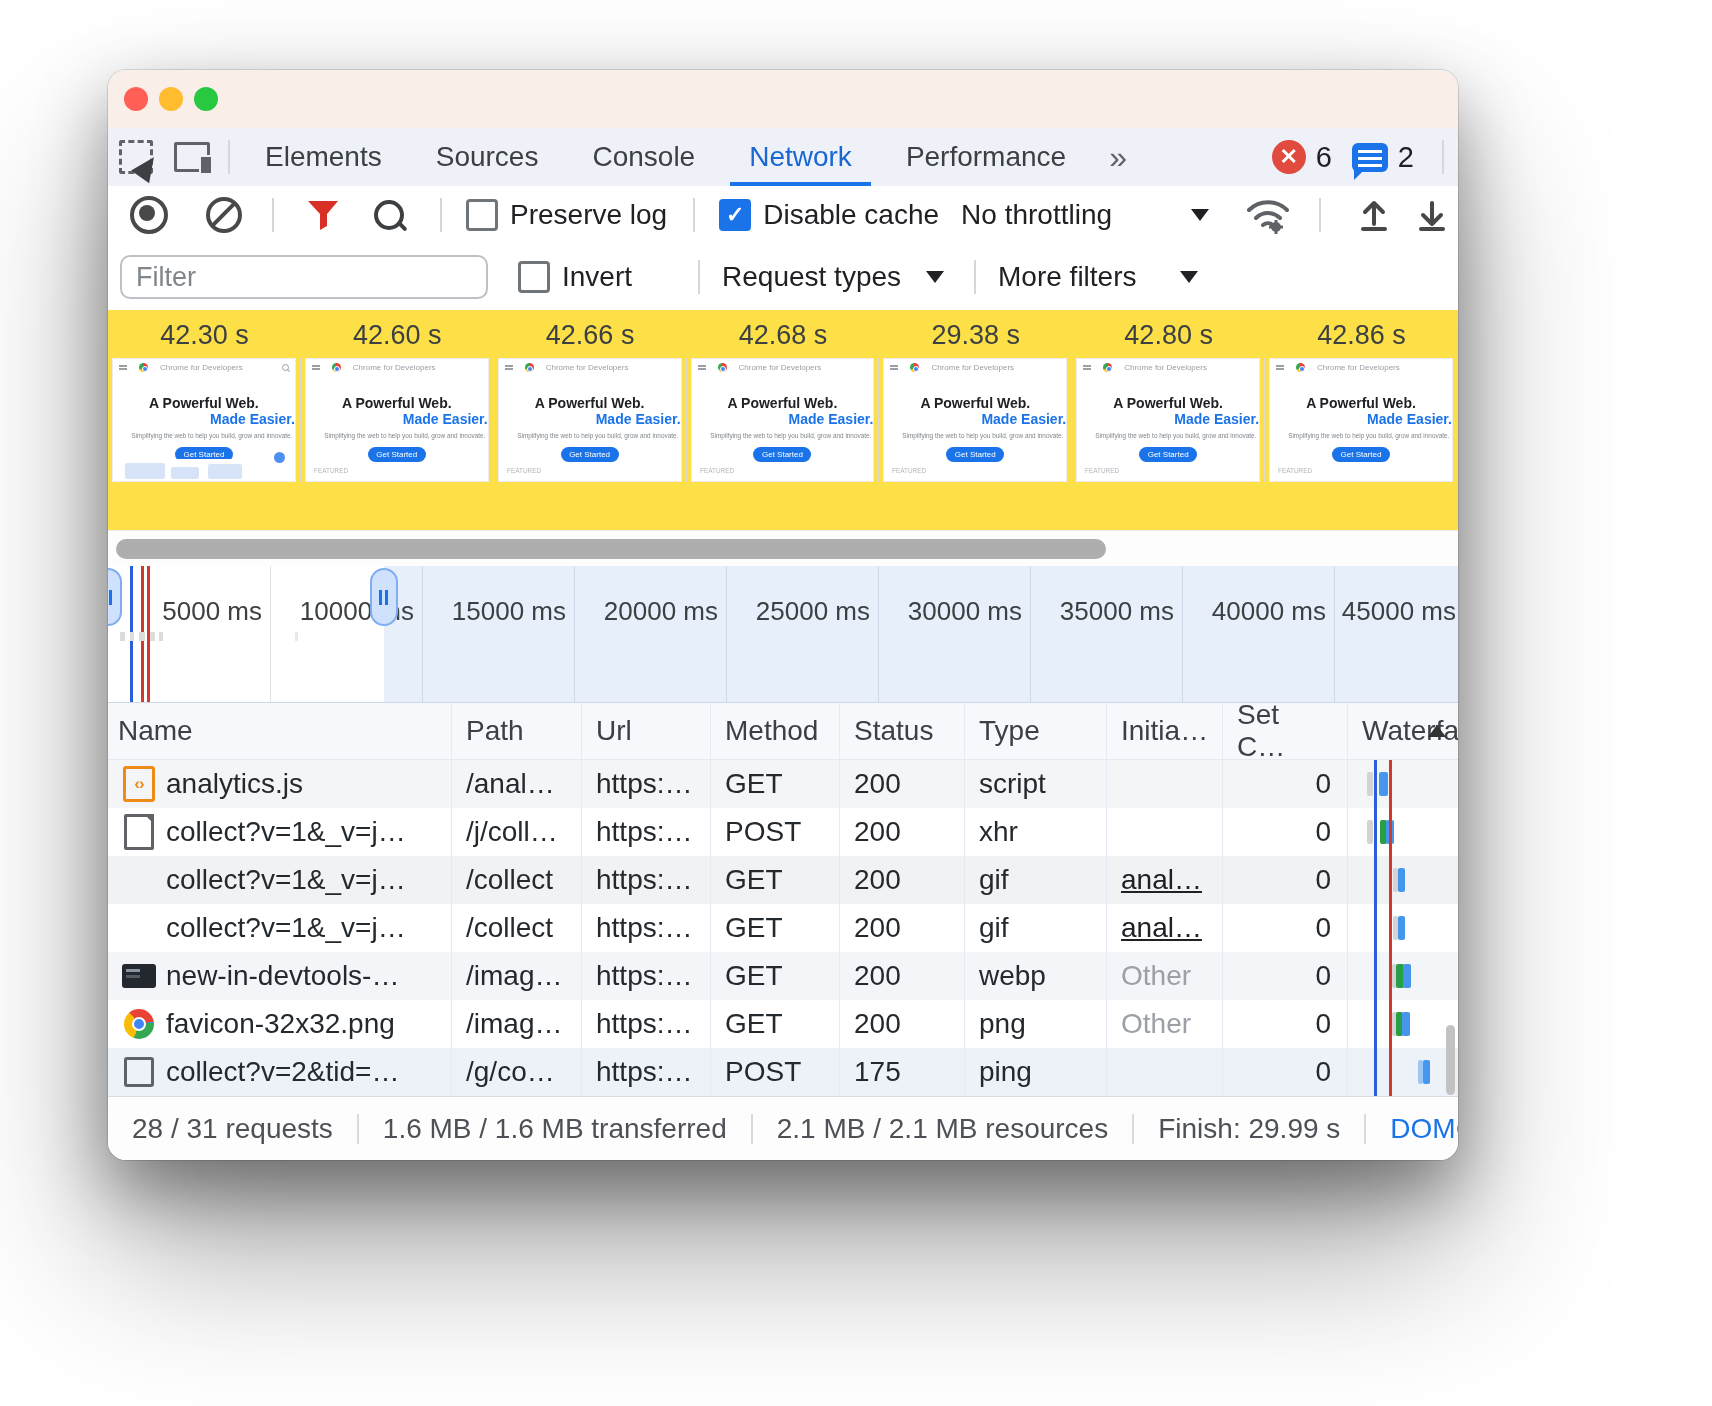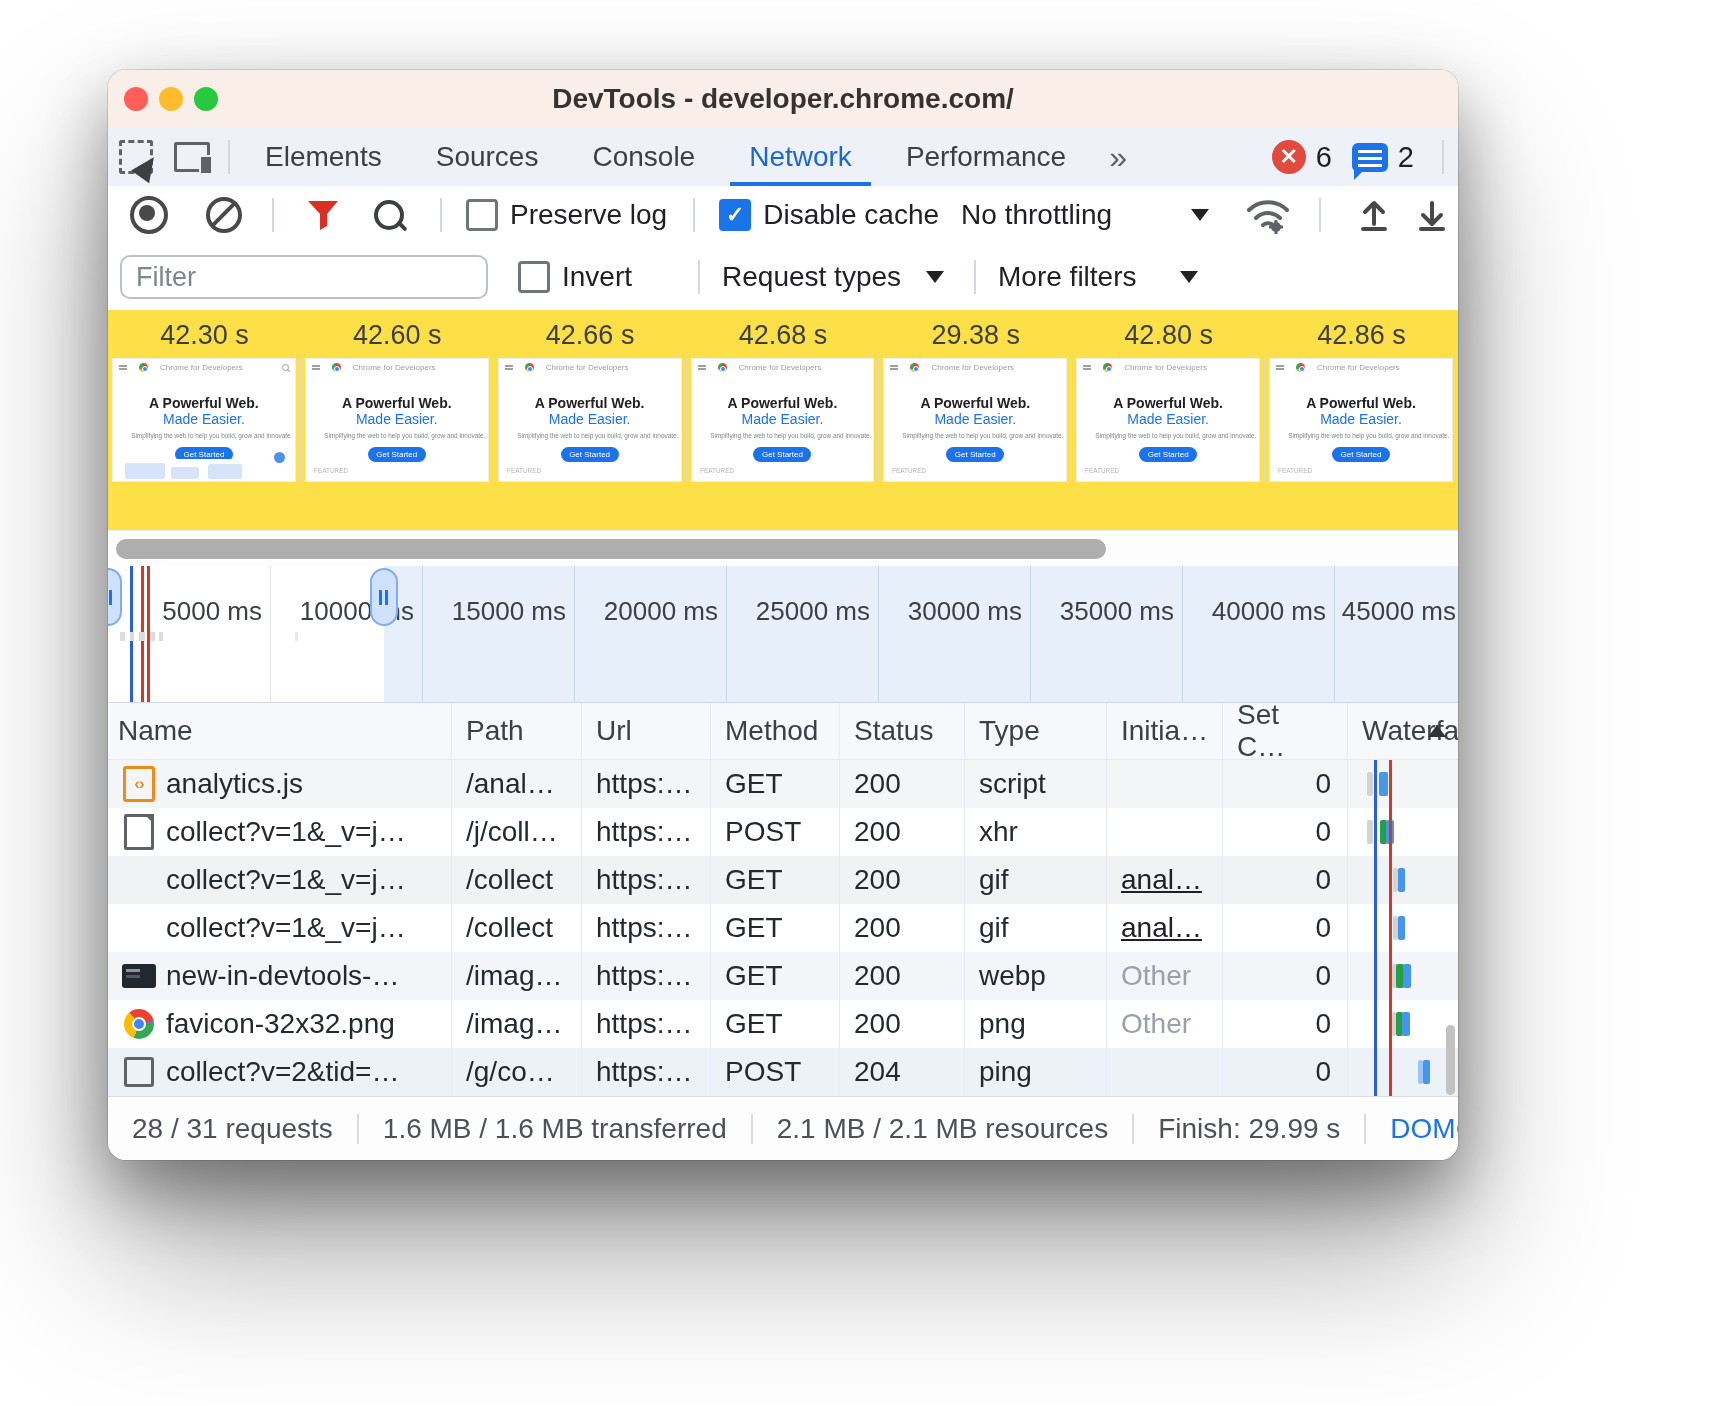--- a/index.html
+++ b/index.html
@@ -67,21 +67,21 @@
   .frame-sep{position:absolute;right:0;top:48px;height:124px;width:1px;background:#d9d9d9;}
   .thumb{position:absolute;left:4px;right:5px;top:48px;height:122px;background:#fff;border:1px solid #ededed;overflow:hidden;}
   .th-head{display:flex;align-items:center;gap:12px;padding:4px 6px 0 6px;}
   .th-burger{width:8px;height:1.5px;background:#9aa0a6;box-shadow:0 3px 0 #9aa0a6;margin-bottom:3px;}
   .th-logo{width:9px;height:9px;border-radius:50%;background:conic-gradient(#ea4335 0 33%,#fbbc05 0 66%,#34a853 0);position:relative;}
   .th-logo::after{content:"";position:absolute;left:2.5px;top:2.5px;width:4px;height:4px;border-radius:50%;background:#4285f4;border:1px solid #fff;}
   .th-site{font-size:8px;color:#9aa0a6;white-space:nowrap;}
   .th-search{margin-left:auto;width:5px;height:5px;border:1px solid #9aa0a6;border-radius:50%;position:relative;}
   .th-search::after{content:"";position:absolute;left:4px;top:5px;width:3px;height:1px;background:#9aa0a6;transform:rotate(45deg);}
   .th-title{margin-top:23px;text-align:center;font-size:14px;font-weight:bold;color:#202124;line-height:16px;}
-  .th-title2{text-align:center;font-size:14px;font-weight:normal;color:#1a73e8;line-height:16px;}
+  .th-title2{text-align:right;font-size:14px;font-weight:bold;color:#1a73e8;line-height:16px;}
   .th-tag{margin-top:5px;text-align:center;font-size:8px;color:#80868b;transform:scale(.8);white-space:nowrap;}
   .th-btn{margin:6px auto 0 auto;width:58px;height:15px;border-radius:8px;background:#1a73e8;color:#fff;
     font-size:8px;display:flex;align-items:center;justify-content:center;}
   .th-illus{position:absolute;left:0;bottom:0;width:100%;height:22px;background:
     linear-gradient(#fff,#fff);}
   .th-illus .blob{position:absolute;bottom:2px;background:#d7e3f8;border-radius:2px;}
   .th-circle{position:absolute;right:10px;bottom:18px;width:11px;height:11px;border-radius:50%;background:#4d90f0;}
   .th-feat{position:absolute;left:8px;bottom:5px;font-size:8px;color:#b0b5bb;transform:scale(.8);transform-origin:left;}
   
   .hscroll{position:absolute;left:0;top:460px;width:100%;height:36px;background:#fdfdfd;border-top:1px solid #ececec;}
@@ -142,21 +142,20 @@
 
 <div class="stage">
 <div class="window">
 
   <div class="titlebar">
     <div class="traffic">
       <div class="light red"></div>
       <div class="light yellow"></div>
       <div class="light green"></div>
     </div>
-    <div class="wtitle">DevTools - developer.chrome.com/</div>
   </div>
 
   <div class="tabbar">
     <div class="tbicon">
           <div class="inspect-glyph"></div>
         </div>
     <div class="tbicon">
           <div class="device-glyph"></div>
         </div>
     <div class="vdiv"></div>
@@ -537,21 +536,21 @@
     <div class="trow shade4">
       <div class="tc c-name">
             <span class="iconslot">
               <span class="icon-ping"></span>
             </span>
             <span>collect?v=2&amp;tid=…</span>
           </div>
       <div class="tc c-path">/g/co…</div>
       <div class="tc c-url">https:…</div>
       <div class="tc c-method">POST</div>
-      <div class="tc c-status">204</div>
+      <div class="tc c-status">175</div>
       <div class="tc c-type">ping</div>
       <div class="tc c-init"></div>
       <div class="tc c-setc">0</div>
       <div class="tc c-wf"></div>
     <div class="wfbar wf-lb" style="left: 1310px; width: 5px;"></div>
           <div class="wfbar wf-b" style="left: 1315px; width: 7px;"></div>
         </div>
     <div class="wf-evline" style="left:1266px;background:#2b5fd9"></div>
     <div class="wf-evline" style="left:1281px;background:#d4372c"></div>
     <div class="vthumb"></div>

